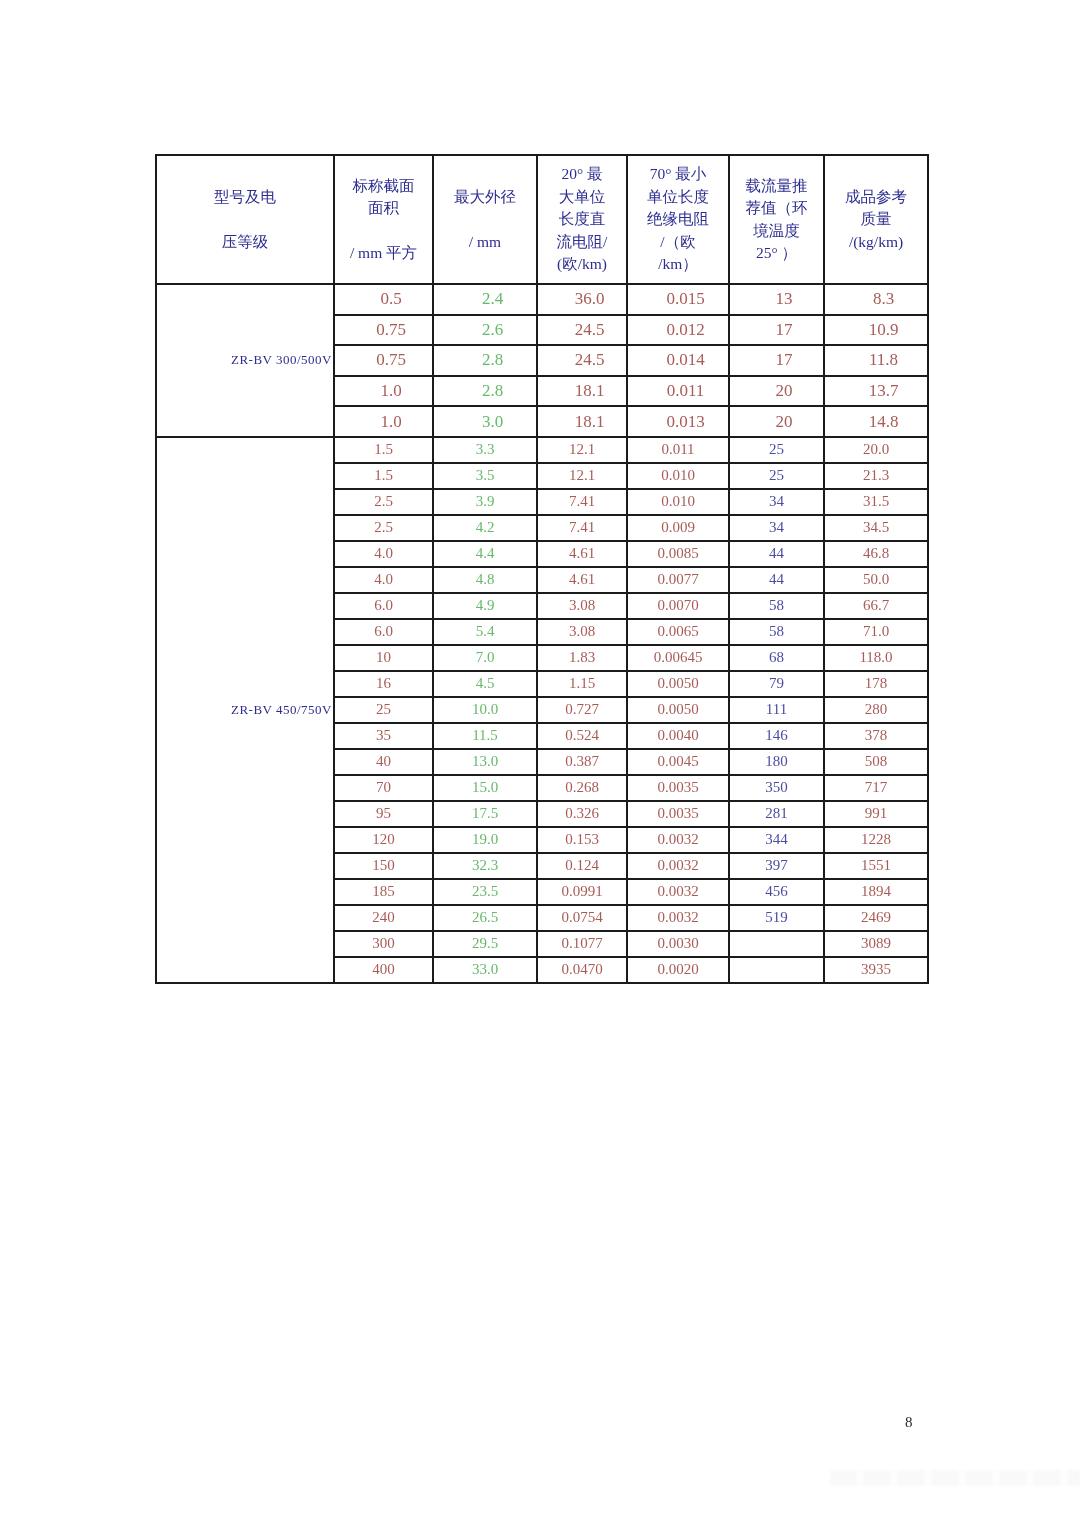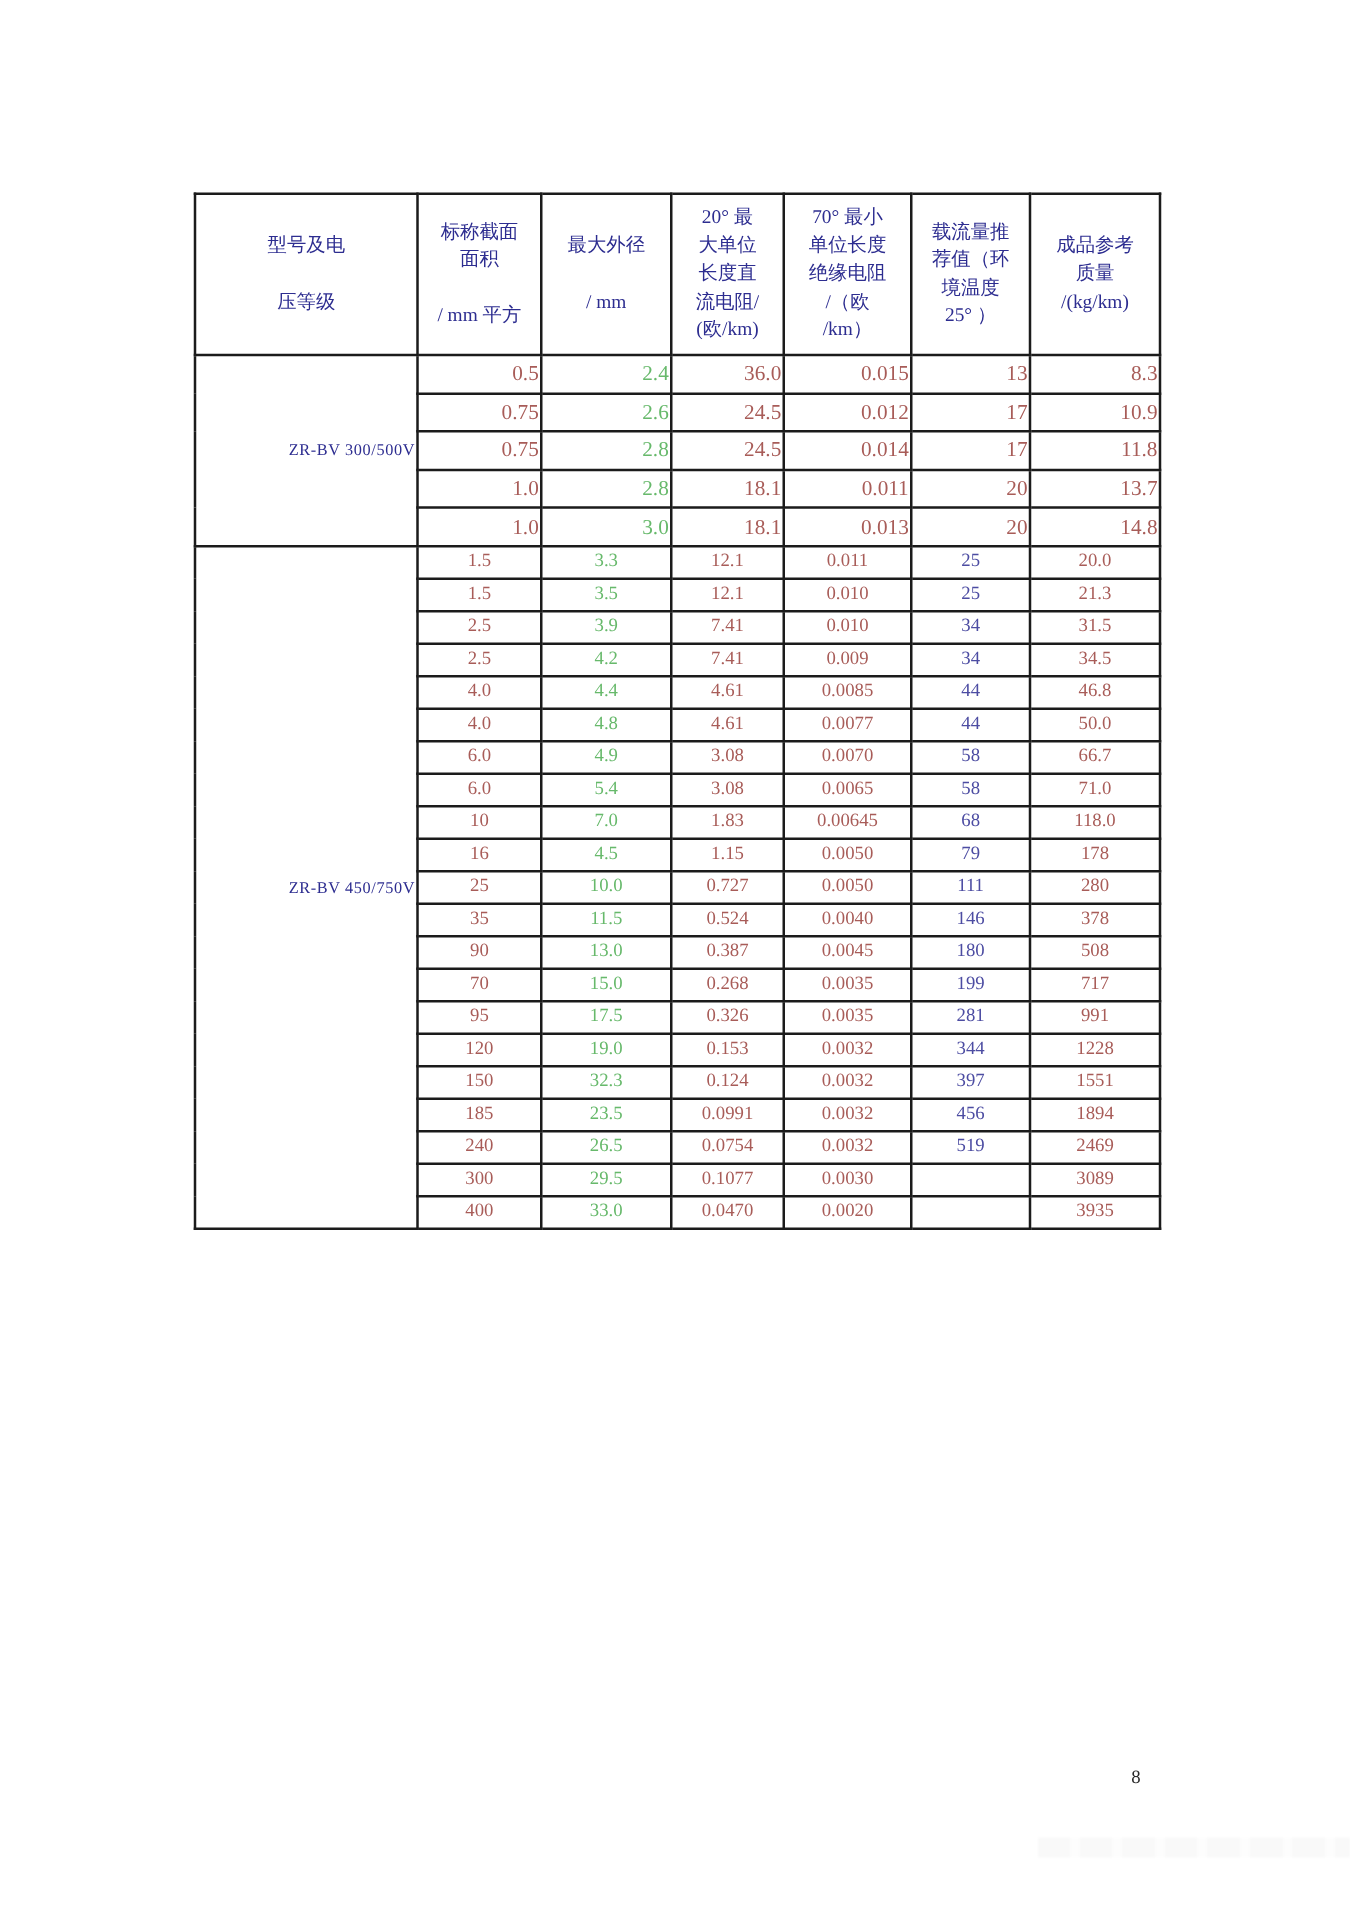--- a/index.html
+++ b/index.html
@@ -45,21 +45,21 @@
     padding: 2px 0;
   }
   .label-cell {
     color: var(--header-navy, #2d2d90);
     font-size: 13px;
     text-align: right;
     vertical-align: middle;
     letter-spacing: 0.5px;
   }
   
-  td.s0 { text-align: right; padding-left: 16px; font-size: 17px; height: 26.6px; }
+  td.s0 { text-align: center; padding-left: 16px; font-size: 17px; height: 26.6px; }
   
   td.s1 { text-align: center; font-size: 15px; height: 22px; }
   td.c0, td.c2, td.c3, td.c5 { color: var(--data-red, #a85c58); }
   td.c1 { color: var(--data-green, #67b96b); }
   td.c4.s0 { color: var(--data-red, #a85c58); margin-left: 44px; }
   td.c4.s1 { color: var(--data-blue, #4c4ca2); }
   .page-number {
     position: absolute;
     left: 905px;
     top: 1414px;
@@ -259,33 +259,33 @@
         </tr>
         <tr>
           <td class="c0 s1">35</td>
           <td class="c1 s1">11.5</td>
           <td class="c2 s1">0.524</td>
           <td class="c3 s1">0.0040</td>
           <td class="c4 s1">146</td>
           <td class="c5 s1">378</td>
         </tr>
         <tr>
-          <td class="c0 s1">90</td>
+          <td class="c0 s1">40</td>
           <td class="c1 s1">13.0</td>
           <td class="c2 s1">0.387</td>
           <td class="c3 s1">0.0045</td>
           <td class="c4 s1">180</td>
           <td class="c5 s1">508</td>
         </tr>
         <tr>
           <td class="c0 s1">70</td>
           <td class="c1 s1">15.0</td>
           <td class="c2 s1">0.268</td>
           <td class="c3 s1">0.0035</td>
-          <td class="c4 s1">199</td>
+          <td class="c4 s1">350</td>
           <td class="c5 s1">717</td>
         </tr>
         <tr>
           <td class="c0 s1">95</td>
           <td class="c1 s1">17.5</td>
           <td class="c2 s1">0.326</td>
           <td class="c3 s1">0.0035</td>
           <td class="c4 s1">281</td>
           <td class="c5 s1">991</td>
         </tr>

